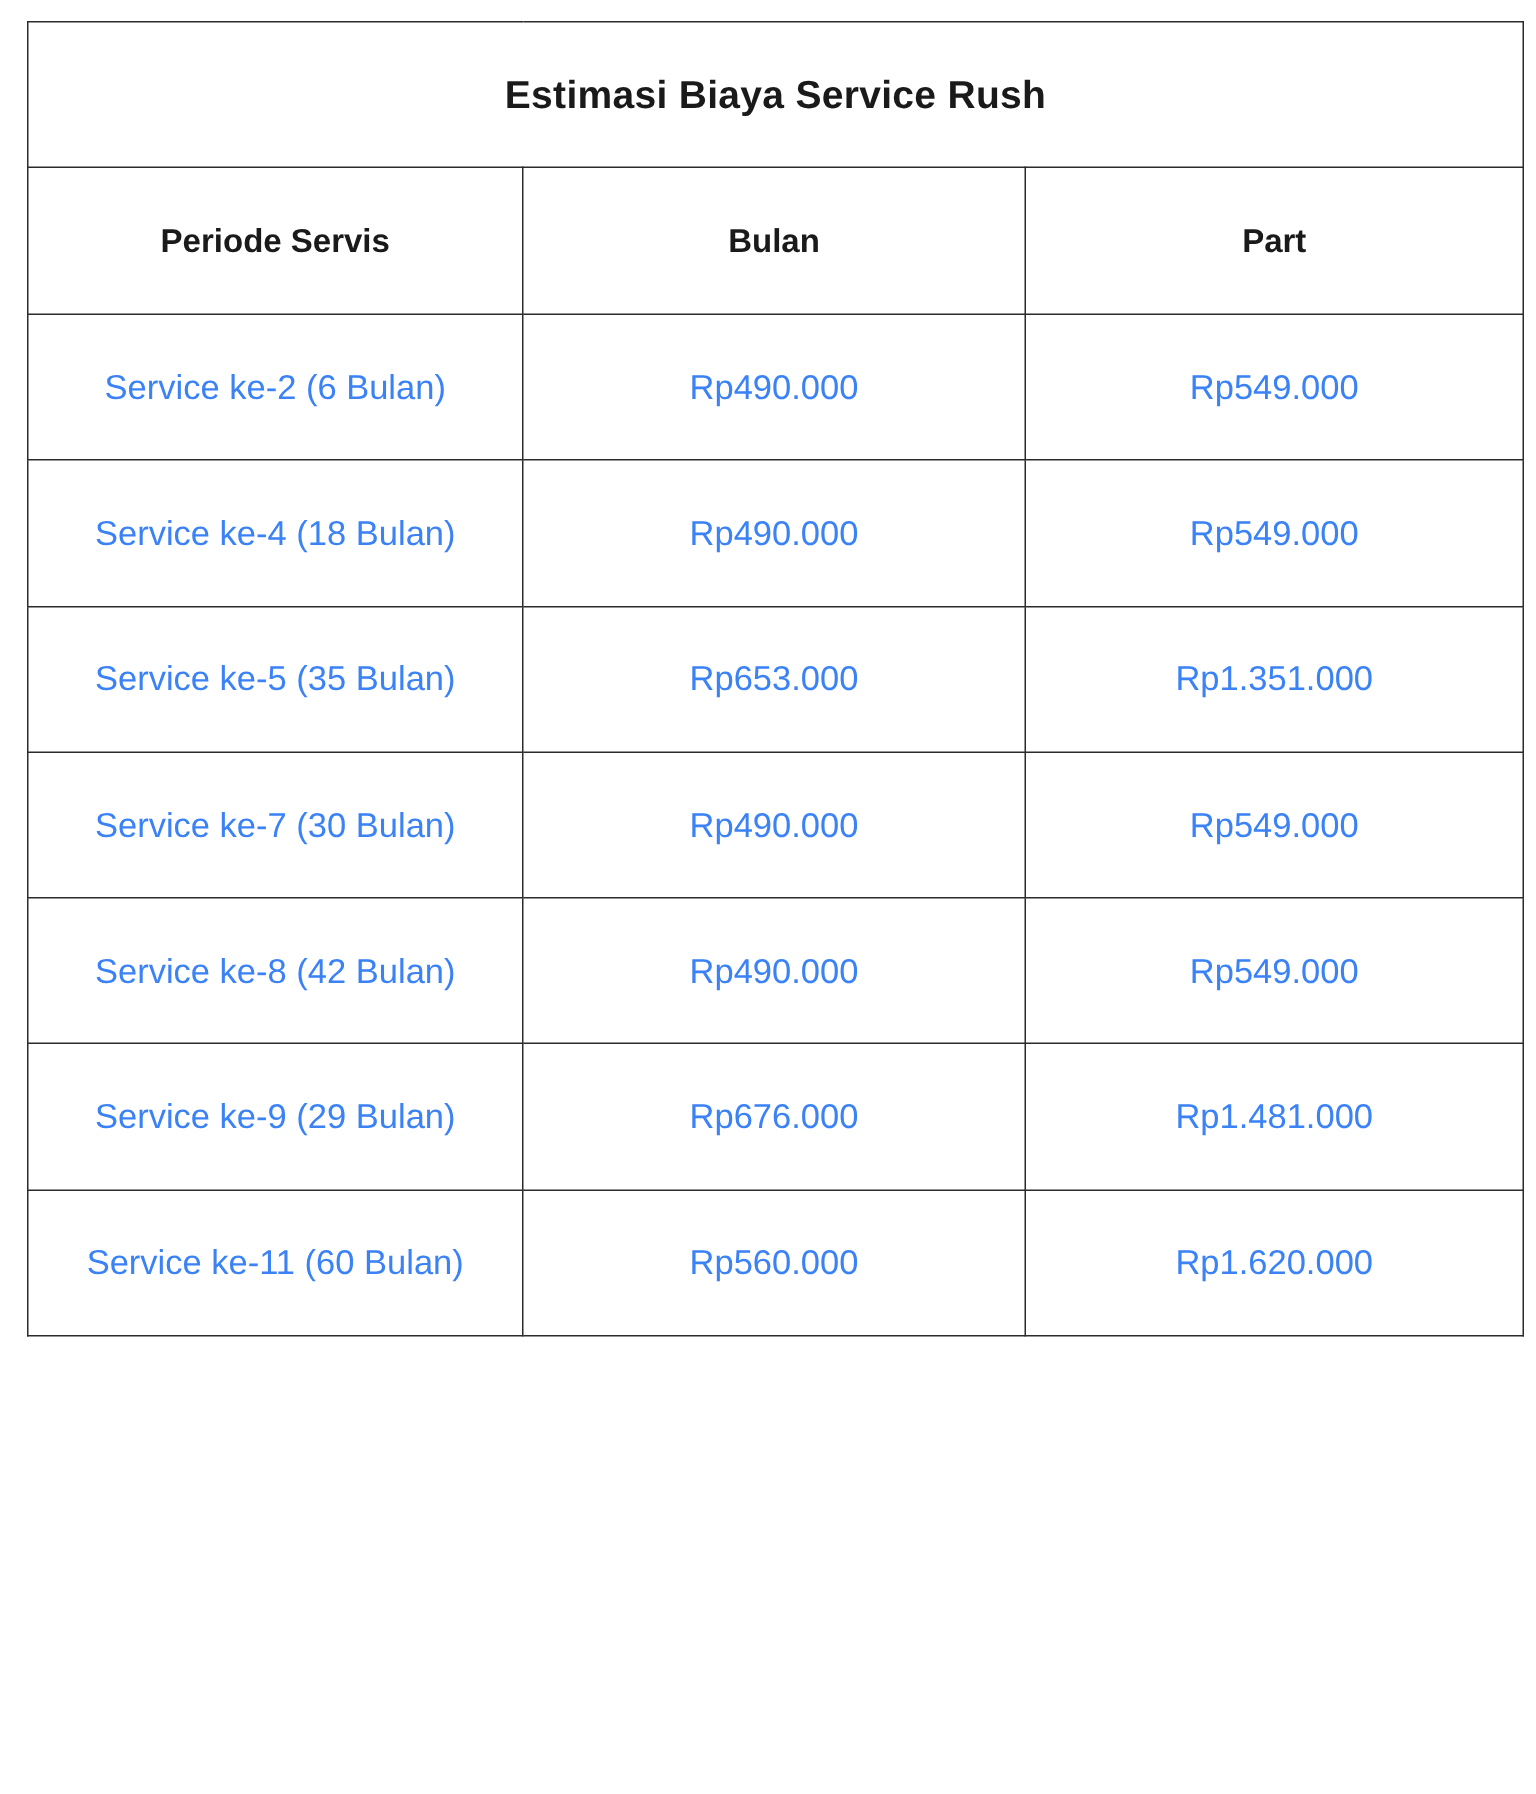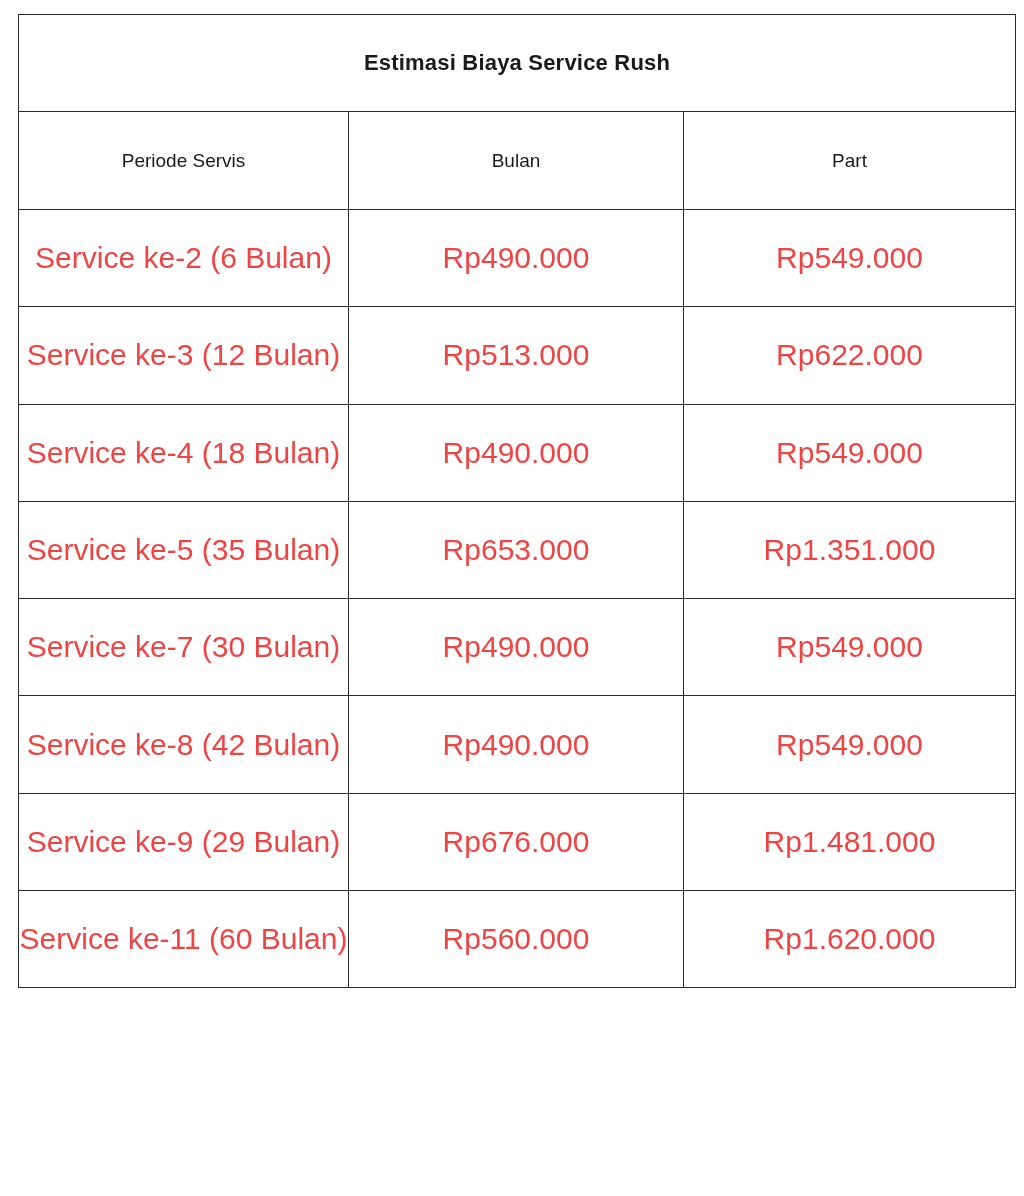--- a/index.html
+++ b/index.html
@@ -25,32 +25,32 @@
     }
     .cost-table td, .cost-table th {
       border: 1.5px solid #2b2b2b;
       text-align: center;
       vertical-align: middle;
       padding: 0;
       height: 96px;
     }
     .cost-table .title-cell {
       font-weight: bold;
-      font-size: 22px;
+      font-size: 26px;
       letter-spacing: 0.2px;
     }
     .cost-table .head-cell {
-      font-weight: normal;
-      font-size: 19px;
+      font-weight: bold;
+      font-size: 22px;
       height: 97px;
     }
     .cost-table .body-cell {
       font-weight: normal;
-      font-size: 30px;
-      color: #ef4444;
+      font-size: 23px;
+      color: #3b82f6;
       height: 96.3px;
     }
     col.c1 { width: 330px; }
     col.c2 { width: 335px; }
     col.c3 { width: 332px; }
   </style>
 </head>
 <body>
 
 <table class="cost-table">
@@ -67,25 +67,20 @@
       <th class="head-cell">Periode Servis</th>
       <th class="head-cell">Bulan</th>
       <th class="head-cell">Part</th>
     </tr>
   </thead>
   <tbody>
     <tr>
       <td class="body-cell">Service ke-2 (6 Bulan)</td>
       <td class="body-cell">Rp490.000</td>
       <td class="body-cell">Rp549.000</td>
-    </tr>
-    <tr>
-      <td class="body-cell">Service ke-3 (12 Bulan)</td>
-      <td class="body-cell">Rp513.000</td>
-      <td class="body-cell">Rp622.000</td>
     </tr>
     <tr>
       <td class="body-cell">Service ke-4 (18 Bulan)</td>
       <td class="body-cell">Rp490.000</td>
       <td class="body-cell">Rp549.000</td>
     </tr>
     <tr>
       <td class="body-cell">Service ke-5 (35 Bulan)</td>
       <td class="body-cell">Rp653.000</td>
       <td class="body-cell">Rp1.351.000</td>

